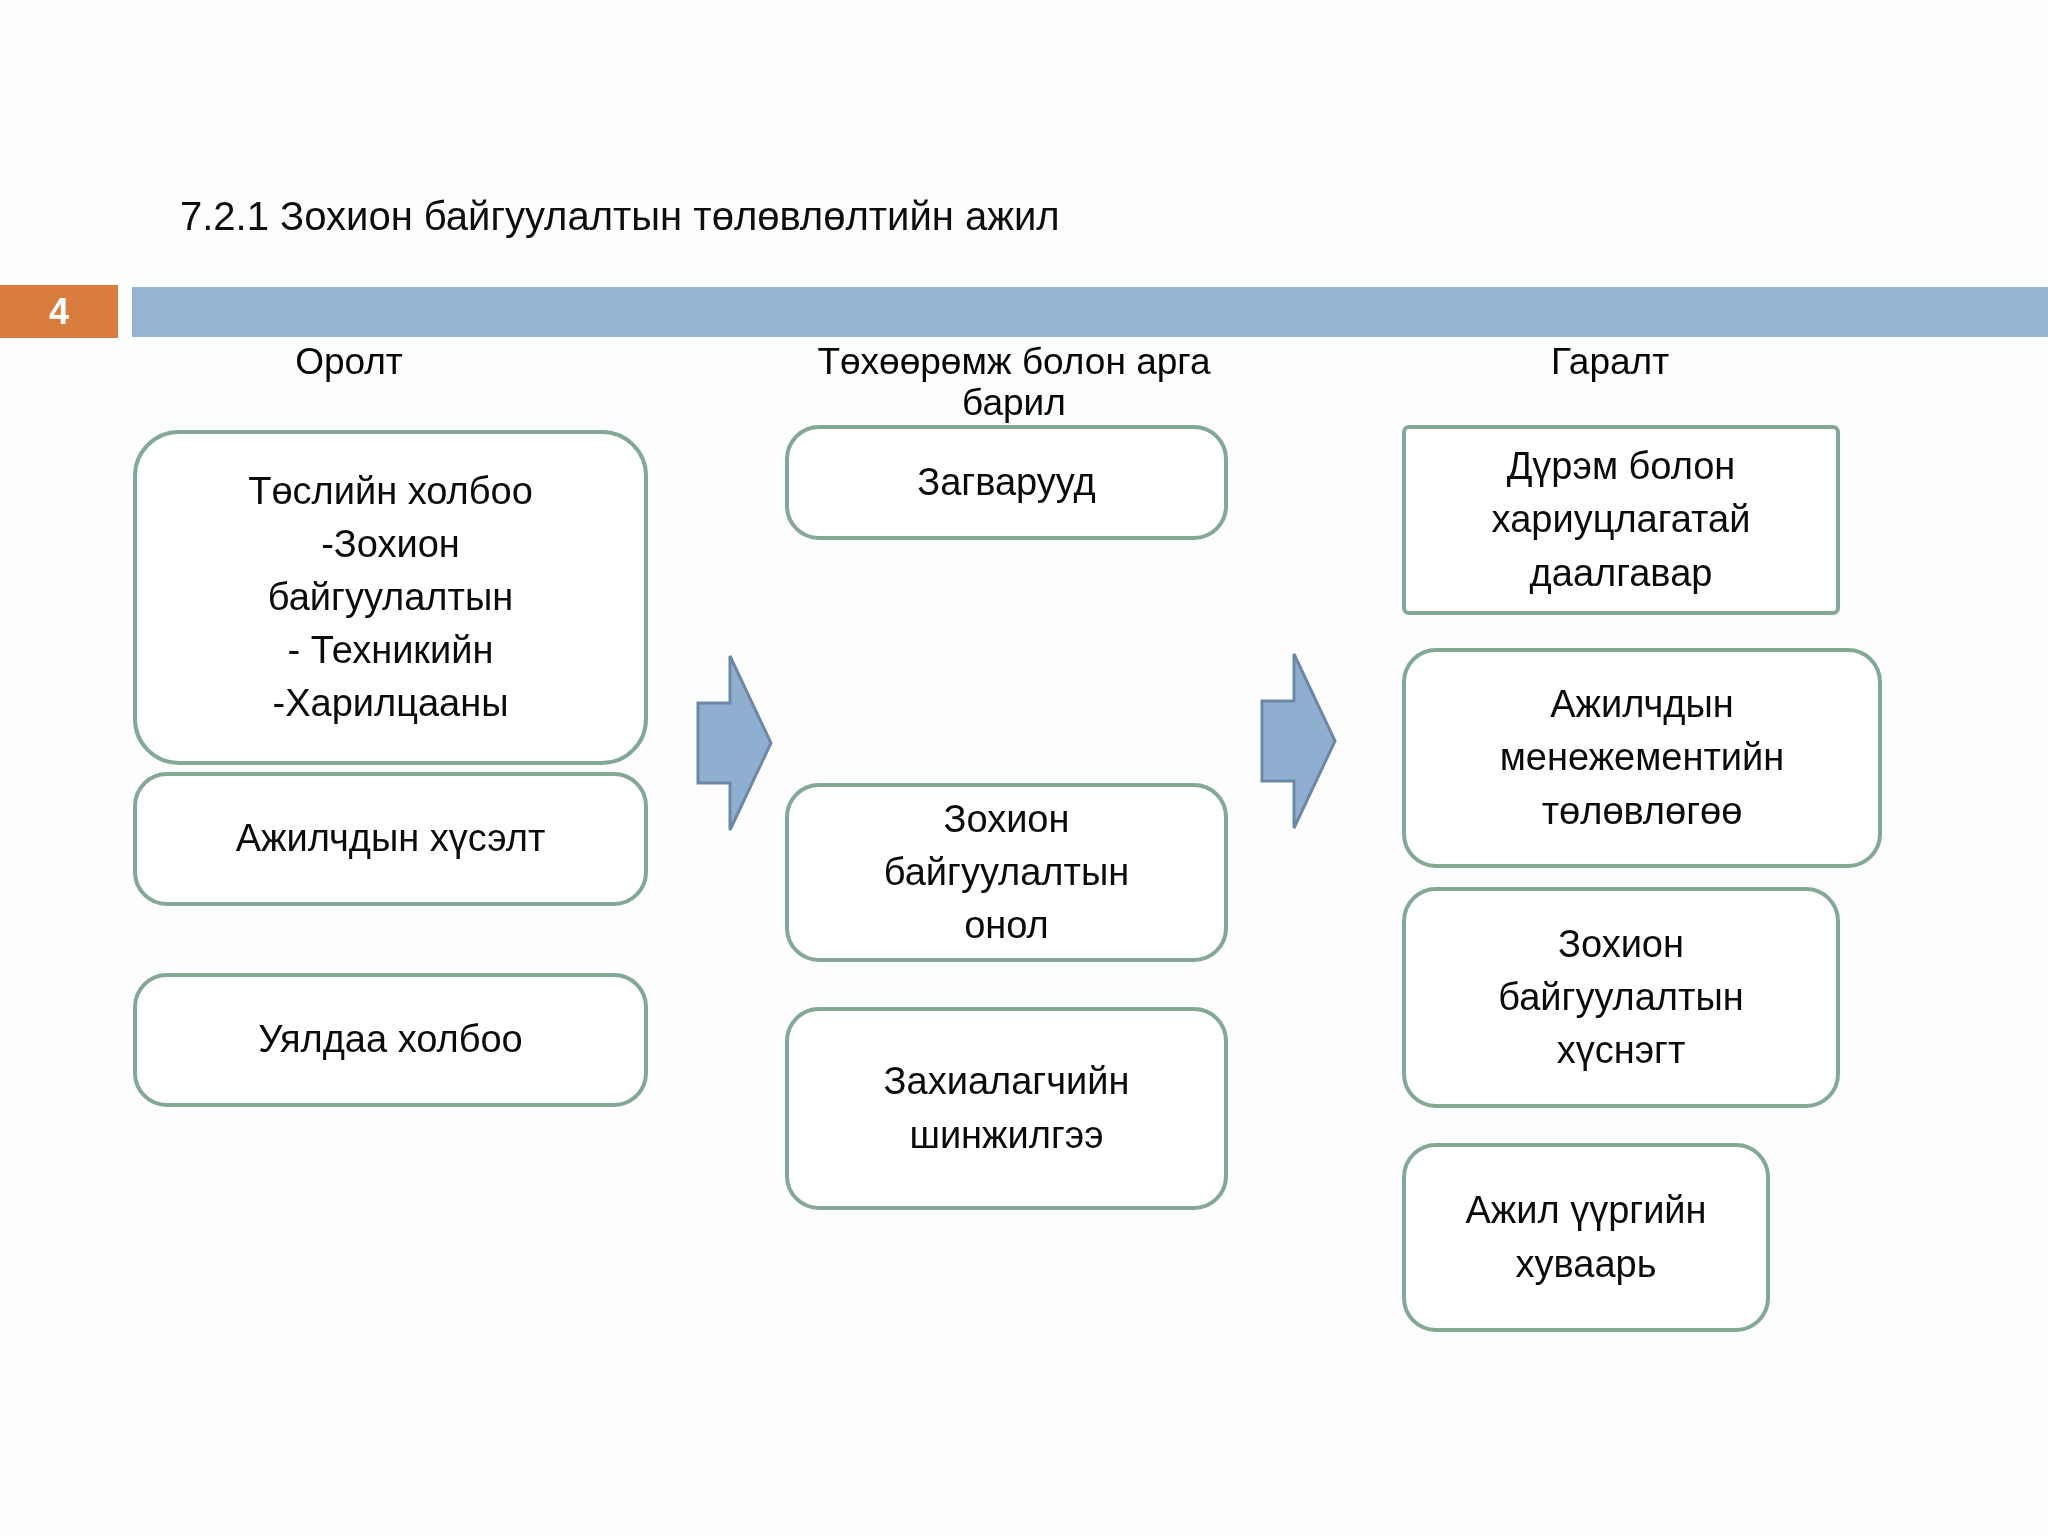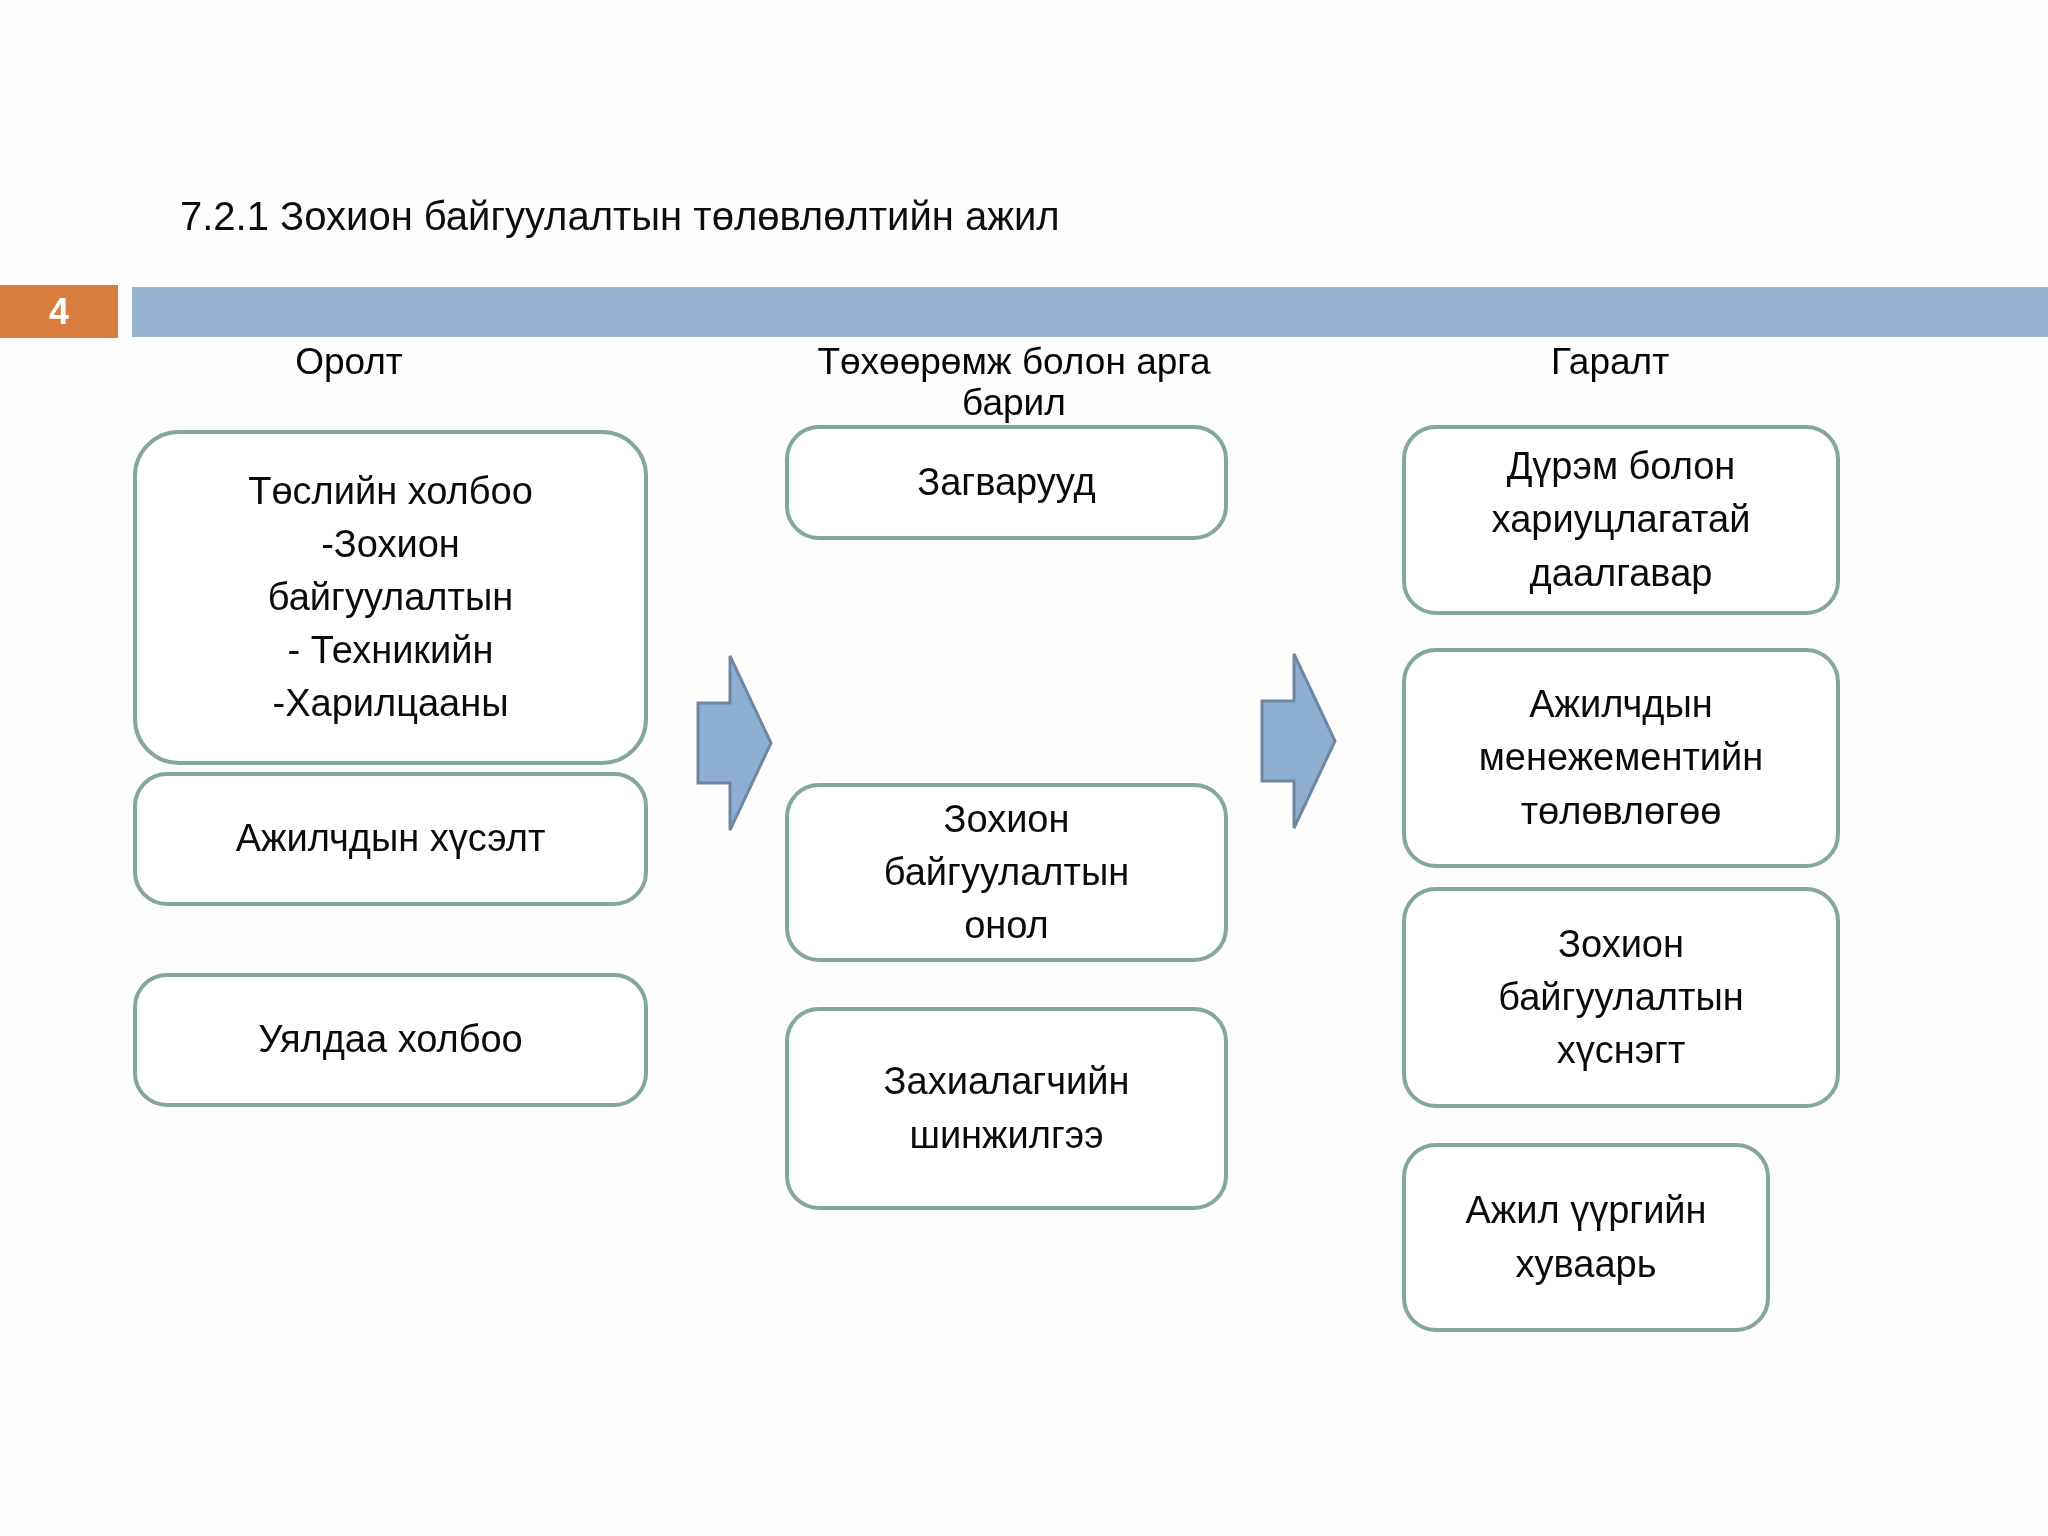--- a/index.html
+++ b/index.html
@@ -59,22 +59,22 @@
   
   .b-l1 { left:133px; top:430px; width:515px; height:335px; }
   .b-l2 { left:133px; top:772px; width:515px; height:134px; }
   .b-l3 { left:133px; top:973px; width:515px; height:134px; }
   
   .b-m1 { left:785px; top:425px; width:443px; height:115px; }
   .b-m2 { left:785px; top:597px; width:443px; height:151px; }
   .b-m3 { left:785px; top:783px; width:443px; height:179px; }
   .b-m4 { left:785px; top:1007px; width:443px; height:203px; }
   
-  .b-r1 { left:1402px; top:425px; width:438px; height:190px; }
-  .b-r2 { left:1402px; top:648px; width:438px; height:220px; }
+  .b-r1 { left:1402px; top:425px; width:438px; height:190px;border-radius:7px; }
+  .b-r2 { left:1402px; top:648px; width:480px; height:220px; }
   .b-r3 { left:1402px; top:887px; width:438px; height:221px; }
   .b-r4 { left:1402px; top:1143px; width:368px; height:189px; }
 </style>
 </head>
 <body>
 
 <div class="slide">
 
   <div class="slide-subtitle">7.2.1 Зохион байгуулалтын төлөвлөлтийн ажил</div>
 

